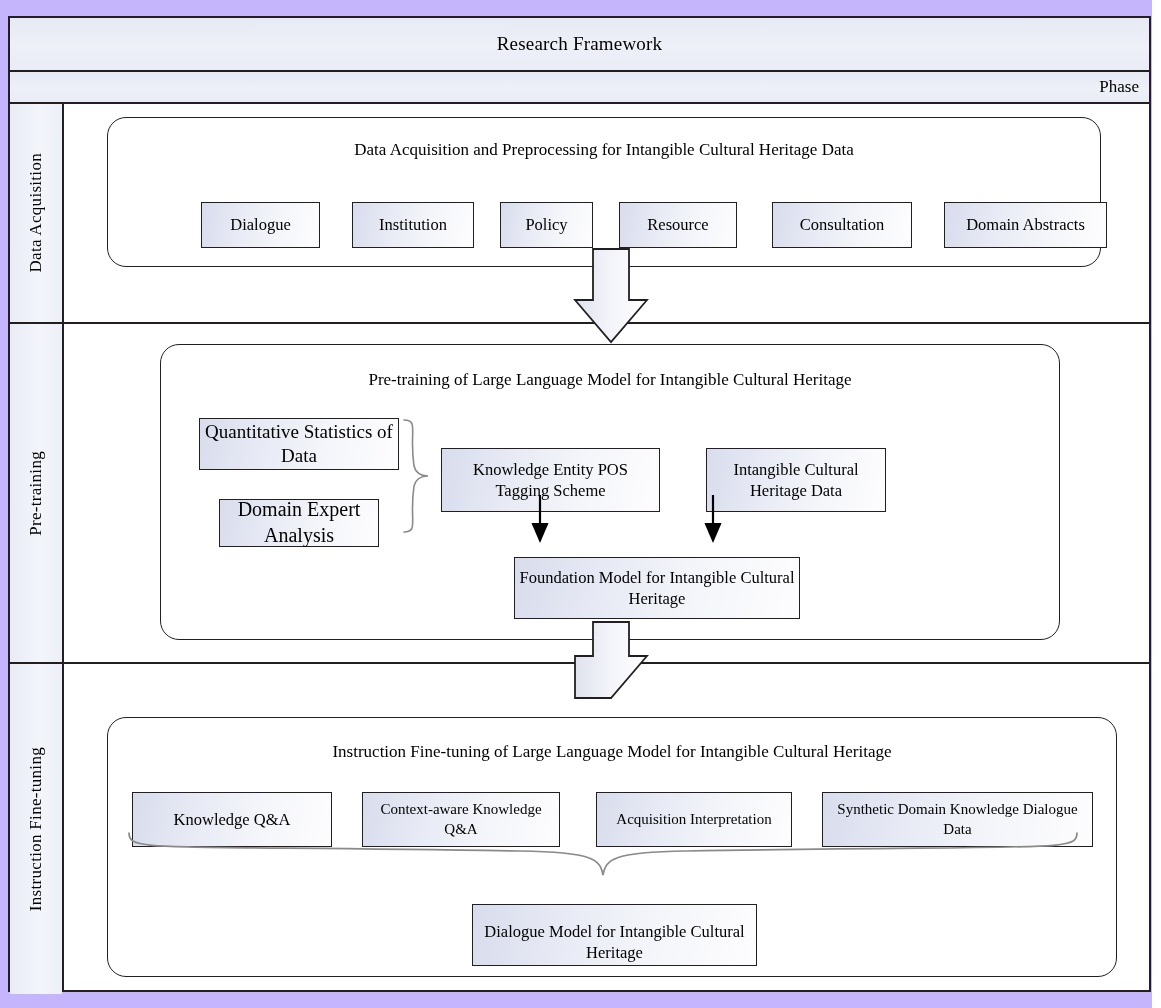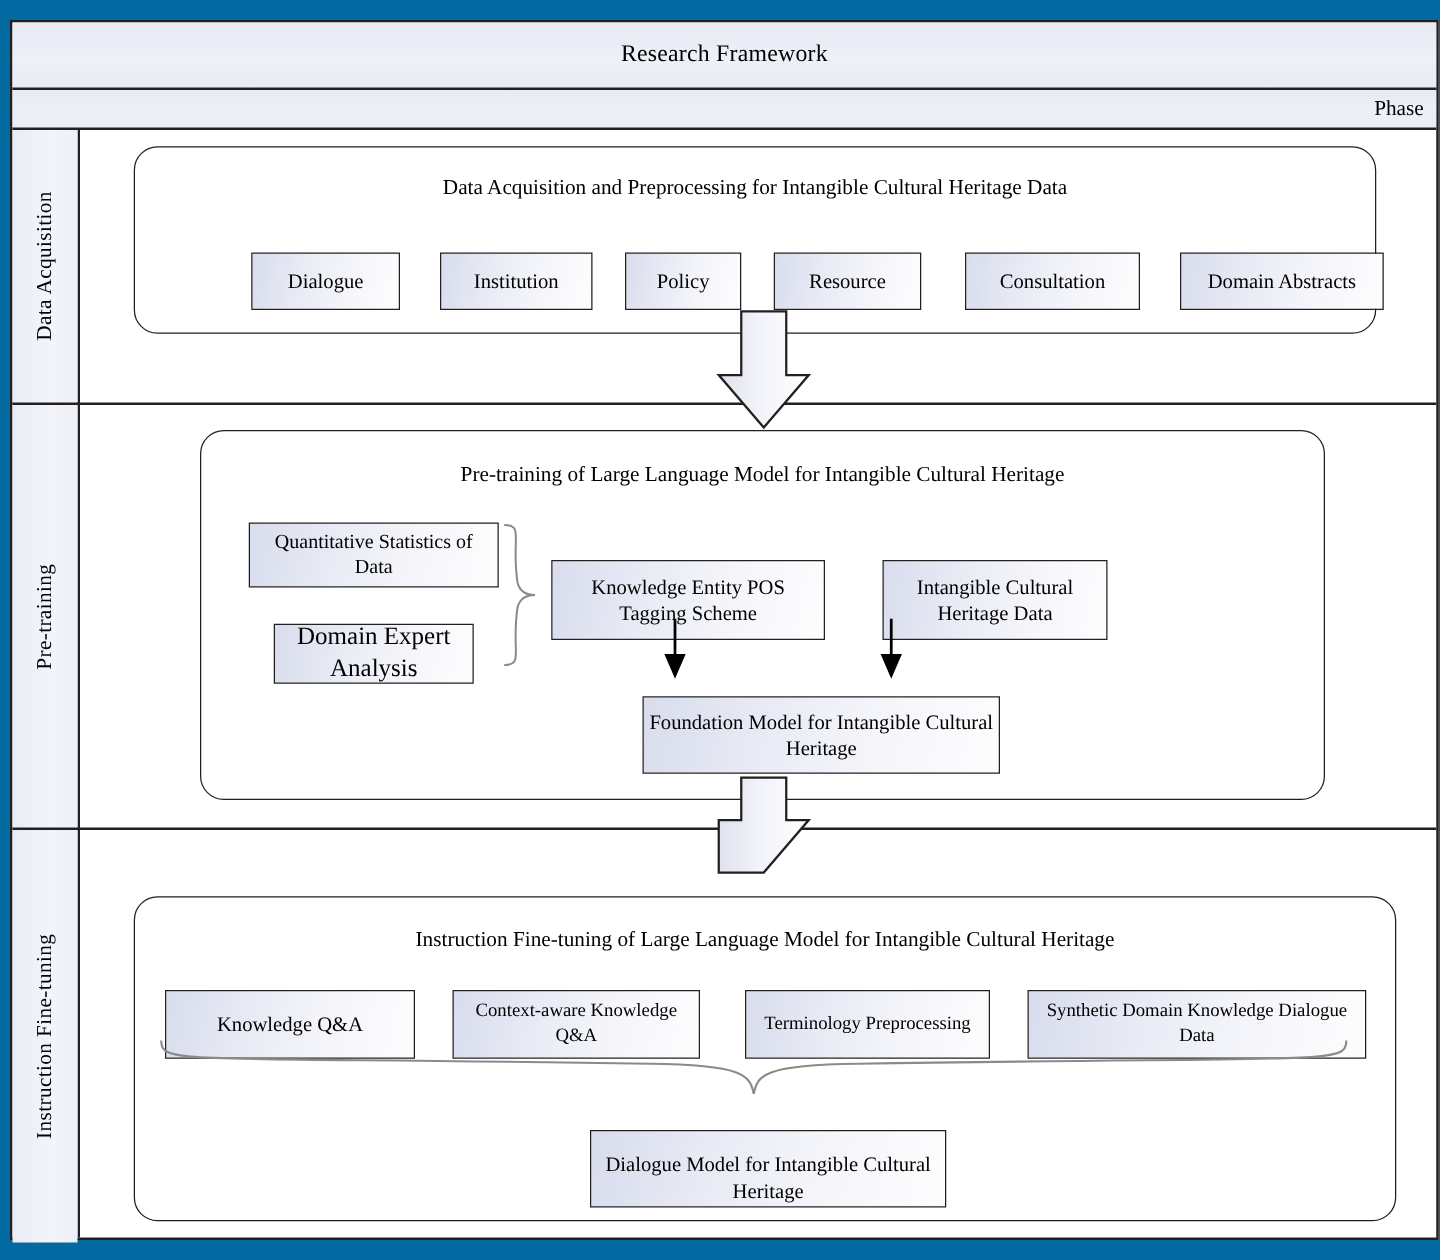--- a/index.html
+++ b/index.html
@@ -10,21 +10,21 @@
   body {
     font-family: "Liberation Serif", "DejaVu Serif", serif;
     color: #000000;
   }
 
   #root {
     position: relative;
     width: 1152px;
     height: 1008px;
     overflow: hidden;
-    background: #0369a1;
+    background: #c4b5fd;
   }
 
   
   .frame {
     position: absolute;
     left: 8px;
     top: 16px;
     width: 1143px;
     height: 976px;
     border: 2px solid #231f20;
@@ -192,21 +192,21 @@
         <span class="lbl">Consultation</span>
       </div>
       <div class="node" style="left:836px; top:84px; width:163px; height:46px;">
         <span class="lbl">Domain Abstracts</span>
       </div>
     </div>
 
     <div class="group" style="left:150px; top:326px; width:900px; height:296px;">
       <div class="group-title" style="top:25px;">Pre-training of Large Language Model for Intangible Cultural Heritage</div>
 
-      <div class="node" style="left:38px; top:73px; width:200px; height:52px; font-size:16px;">
+      <div class="node" style="left:38px; top:73px; width:200px; height:52px; font-size:19px;">
         <span class="lbl">Quantitative Statistics of Data</span>
       </div>
       <div class="node" style="left:58px; top:154px; width:160px; height:48px; font-size:20px;">
         <span class="lbl">Domain Expert Analysis</span>
       </div>
 
       <div class="node" style="left:280px; top:103px; width:219px; height:64px;">
         <span class="lbl">Knowledge Entity POS Tagging Scheme</span>
       </div>
 
@@ -222,21 +222,21 @@
     <div class="group" style="left:97px; top:699px; width:1010px; height:260px;">
       <div class="group-title" style="top:24px;">Instruction Fine-tuning of Large Language Model for Intangible Cultural Heritage</div>
 
       <div class="node" style="left:24px; top:74px; width:200px; height:55px;">
         <span class="lbl">Knowledge Q&amp;A</span>
       </div>
       <div class="node" style="left:254px; top:74px; width:198px; height:55px; font-size:15px;">
         <span class="lbl">Context-aware Knowledge Q&amp;A</span>
       </div>
       <div class="node" style="left:488px; top:74px; width:196px; height:55px; font-size:15px;">
-        <span class="lbl">Terminology Preprocessing</span>
+        <span class="lbl">Acquisition Interpretation</span>
       </div>
       <div class="node" style="left:714px; top:74px; width:271px; height:55px; font-size:15px;">
         <span class="lbl">Synthetic Domain Knowledge Dialogue Data</span>
       </div>
 
       <div class="node" style="left:364px; top:186px; width:285px; height:62px;align-items:flex-end;">
         <span class="lbl">Dialogue Model for Intangible Cultural Heritage</span>
       </div>
     </div>
 

